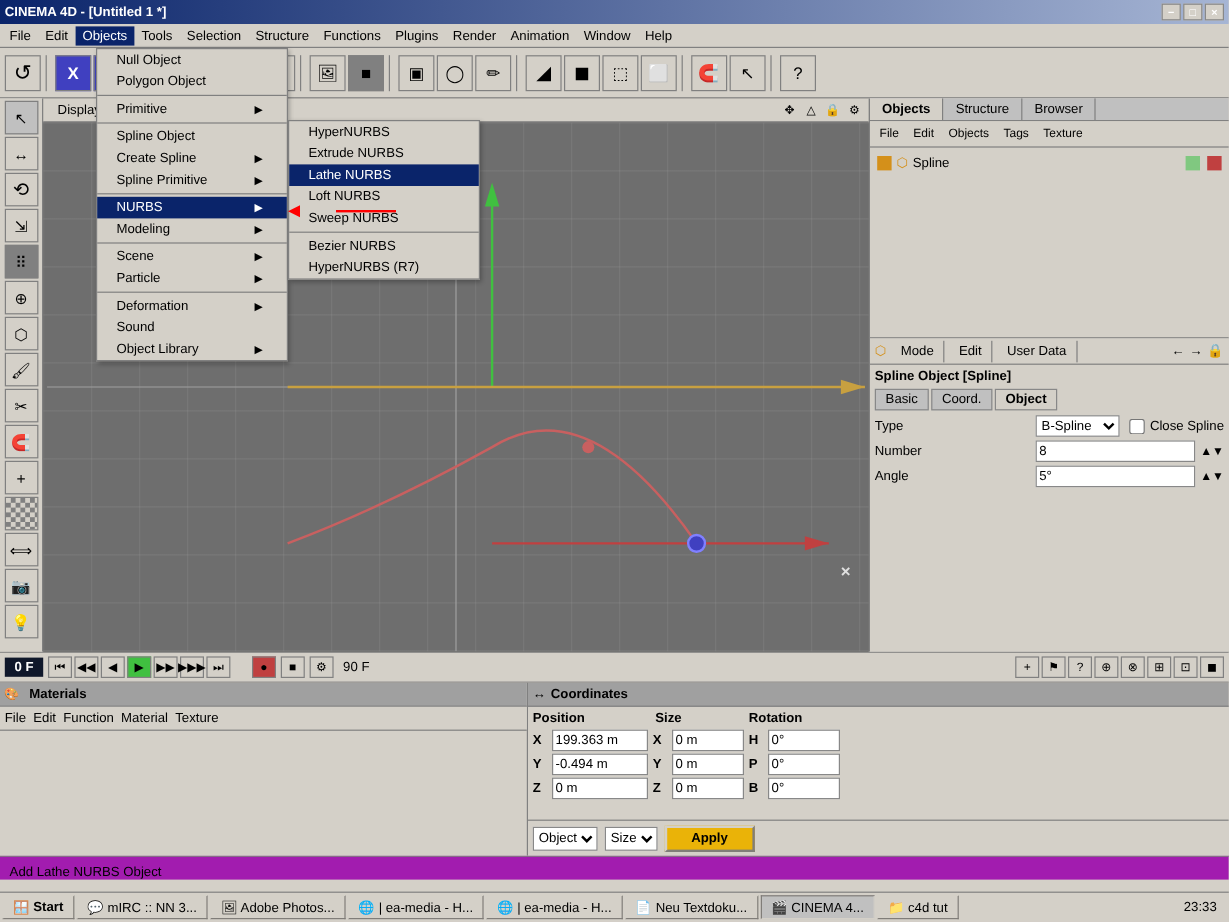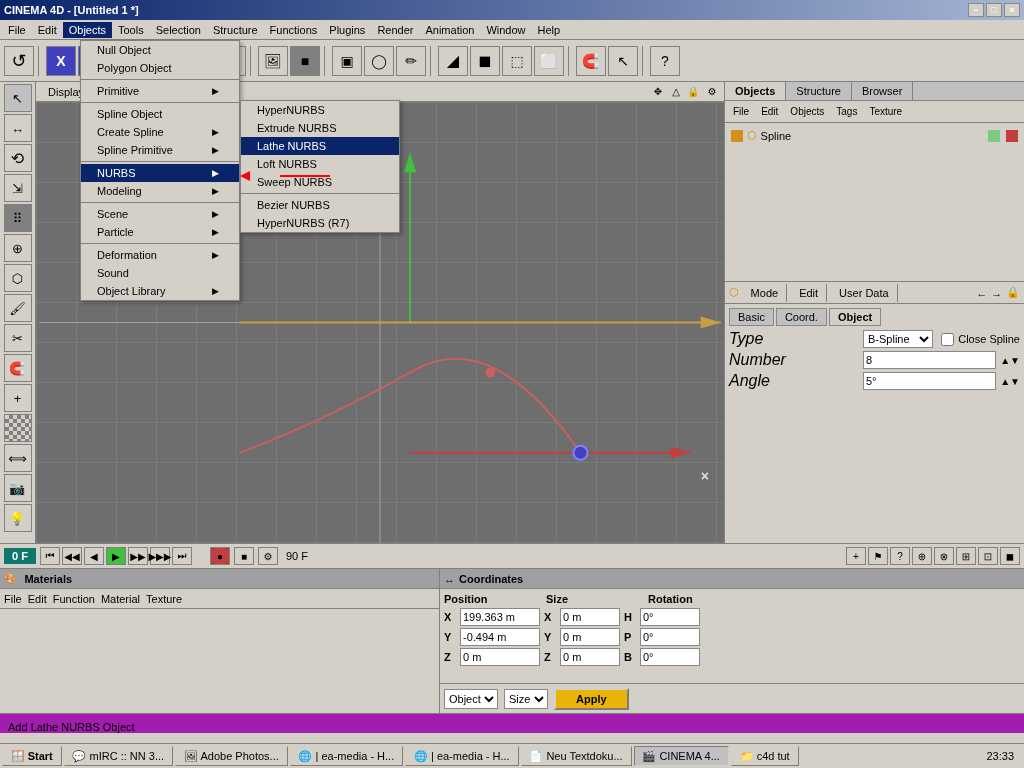--- a/index.html
+++ b/index.html
@@ -190,21 +190,21 @@
       height: 22px;
       background: #d4d0c8;
       display: flex;
       align-items: center;
       padding: 0 4px;
       gap: 4px;
       border-bottom: 1px solid #808080;
     }
     #attr-content { padding: 4px; }
     .attr-row { display: flex; align-items: center; gap: 4px; margin-bottom: 3px; }
-    .attr-label { width: 130px; font-size: 16px; font-style: italic; }
+    .attr-label { width: 130px; font-size: 11px; }
     .attr-value {
       flex: 1;
       height: 18px;
       background: white;
       border: 1px solid #888;
       font-size: 11px;
       padding: 0 2px;
       display: flex; align-items: center;
     }
     .attr-select {
@@ -241,21 +241,21 @@
     #timeline-bar {
       height: 25px;
       background: #d4d0c8;
       border-top: 1px solid #808080;
       display: flex;
       align-items: center;
       padding: 0 4px;
       gap: 4px;
     }
     .timeline-frame {
-      background: #0f766e;
+      background: #0f172a;
       color: white;
       padding: 2px 8px;
       font-size: 11px;
       font-weight: bold;
     }
     .timeline-controls { display: flex; gap: 2px; }
     .tl-btn { width: 20px; height: 18px; background: #d4d0c8; border: 1px solid #808080; font-size: 10px; display: flex; align-items: center; justify-content: center; cursor: pointer; }
     .tl-btn.play { background: #40c040; }
     .tl-btn.record { background: #c04040; }
     .tl-end-frame { font-size: 11px; margin-left: 4px; }
@@ -591,20 +591,21 @@
       <div id="attr-toolbar">
         <span style="color:#d4901a;">⬡</span>
         <span class="attr-tab">Mode</span>
         <span class="attr-tab">Edit</span>
         <span class="attr-tab">User Data</span>
         <span style="margin-left:auto;">←</span>
         <span>→</span>
         <span>🔒</span>
       </div>
       <div id="attr-content" style="padding:4px; flex:1; overflow:auto;">
+        <div style="font-weight:bold;font-size:11px;margin-bottom:4px;">Spline Object [Spline]</div>
         <div class="attr-tabs-inner">
           <div class="attr-inner-tab">Basic</div>
           <div class="attr-inner-tab">Coord.</div>
           <div class="attr-inner-tab active">Object</div>
         </div>
         <div class="attr-row">
           <span class="attr-label">Type</span>
           <select class="attr-select">
             <option>B-Spline</option>
           </select>
@@ -679,21 +680,21 @@
 
   <div id="coordinates-panel">
     <div id="coord-header">
       <span style="margin-right:4px;">↔</span>
       <span style="font-weight:bold;">Coordinates</span>
     </div>
     <div id="coord-content">
       <div style="display:flex; gap:8px; font-size:11px; margin-bottom:3px; font-weight:bold;">
         <span style="width:70px;">Position</span>
         <span style="width:70px; margin-left:24px;">Size</span>
-        <span style="width:70px; margin-left:24px;">Rotation</span>
+        <span style="width:70px; ">Rotation</span>
       </div>
 
       <div style="display:flex;align-items:center;gap:4px;margin-bottom:2px;">
         <span style="width:12px;font-weight:bold;">X</span>
         <input type="text" class="coord-input" style="width: 80px;" value="199.363 m">
         <span style="width:12px;font-weight:bold;">X</span>
         <input type="text" class="coord-input" style="width: 60px;" value="0 m">
         <span style="width:12px;font-weight:bold;">H</span>
         <input type="text" class="coord-input" style="width: 60px;" value="0°">
       </div>

